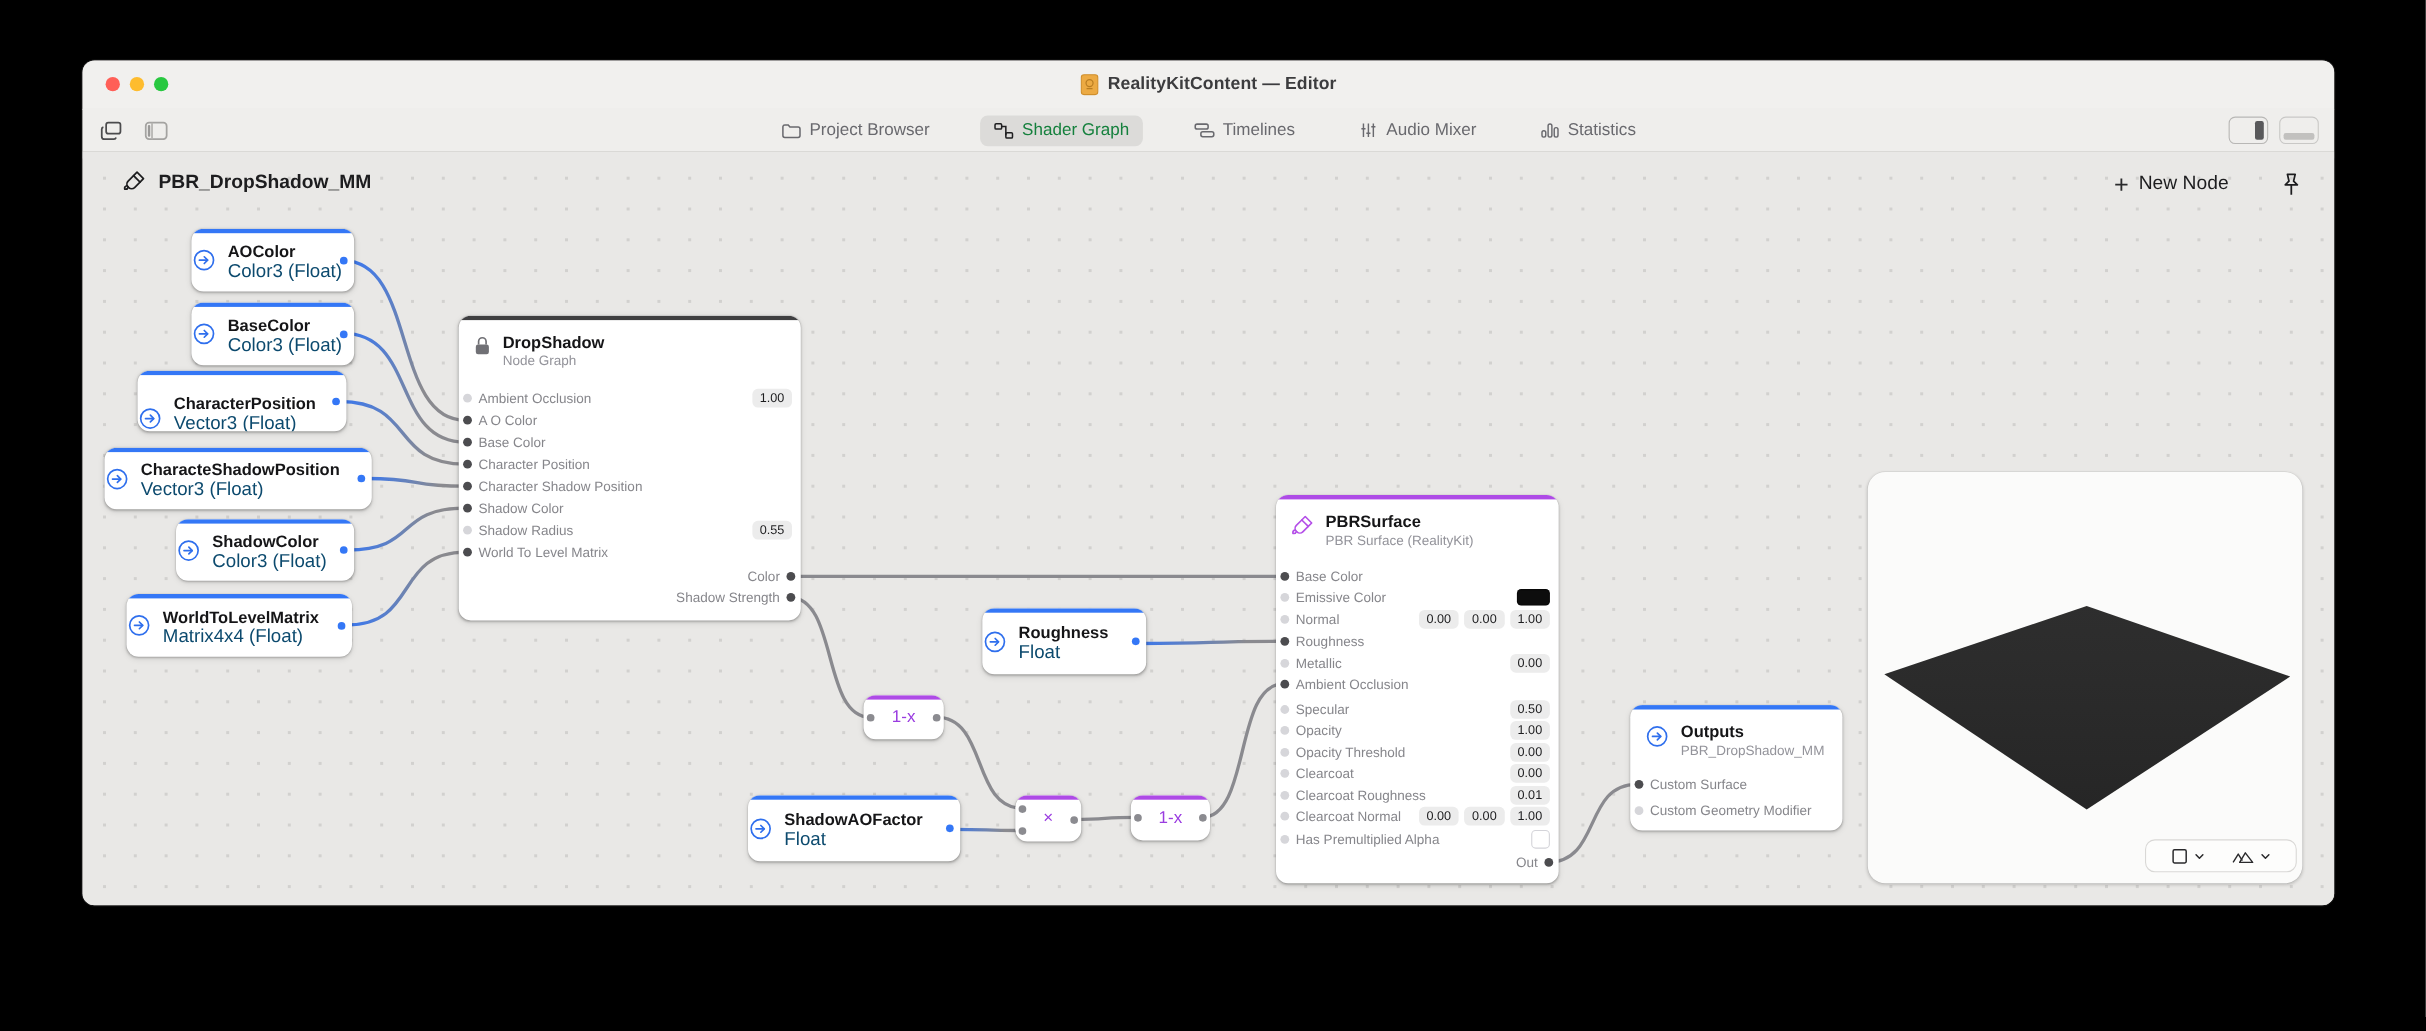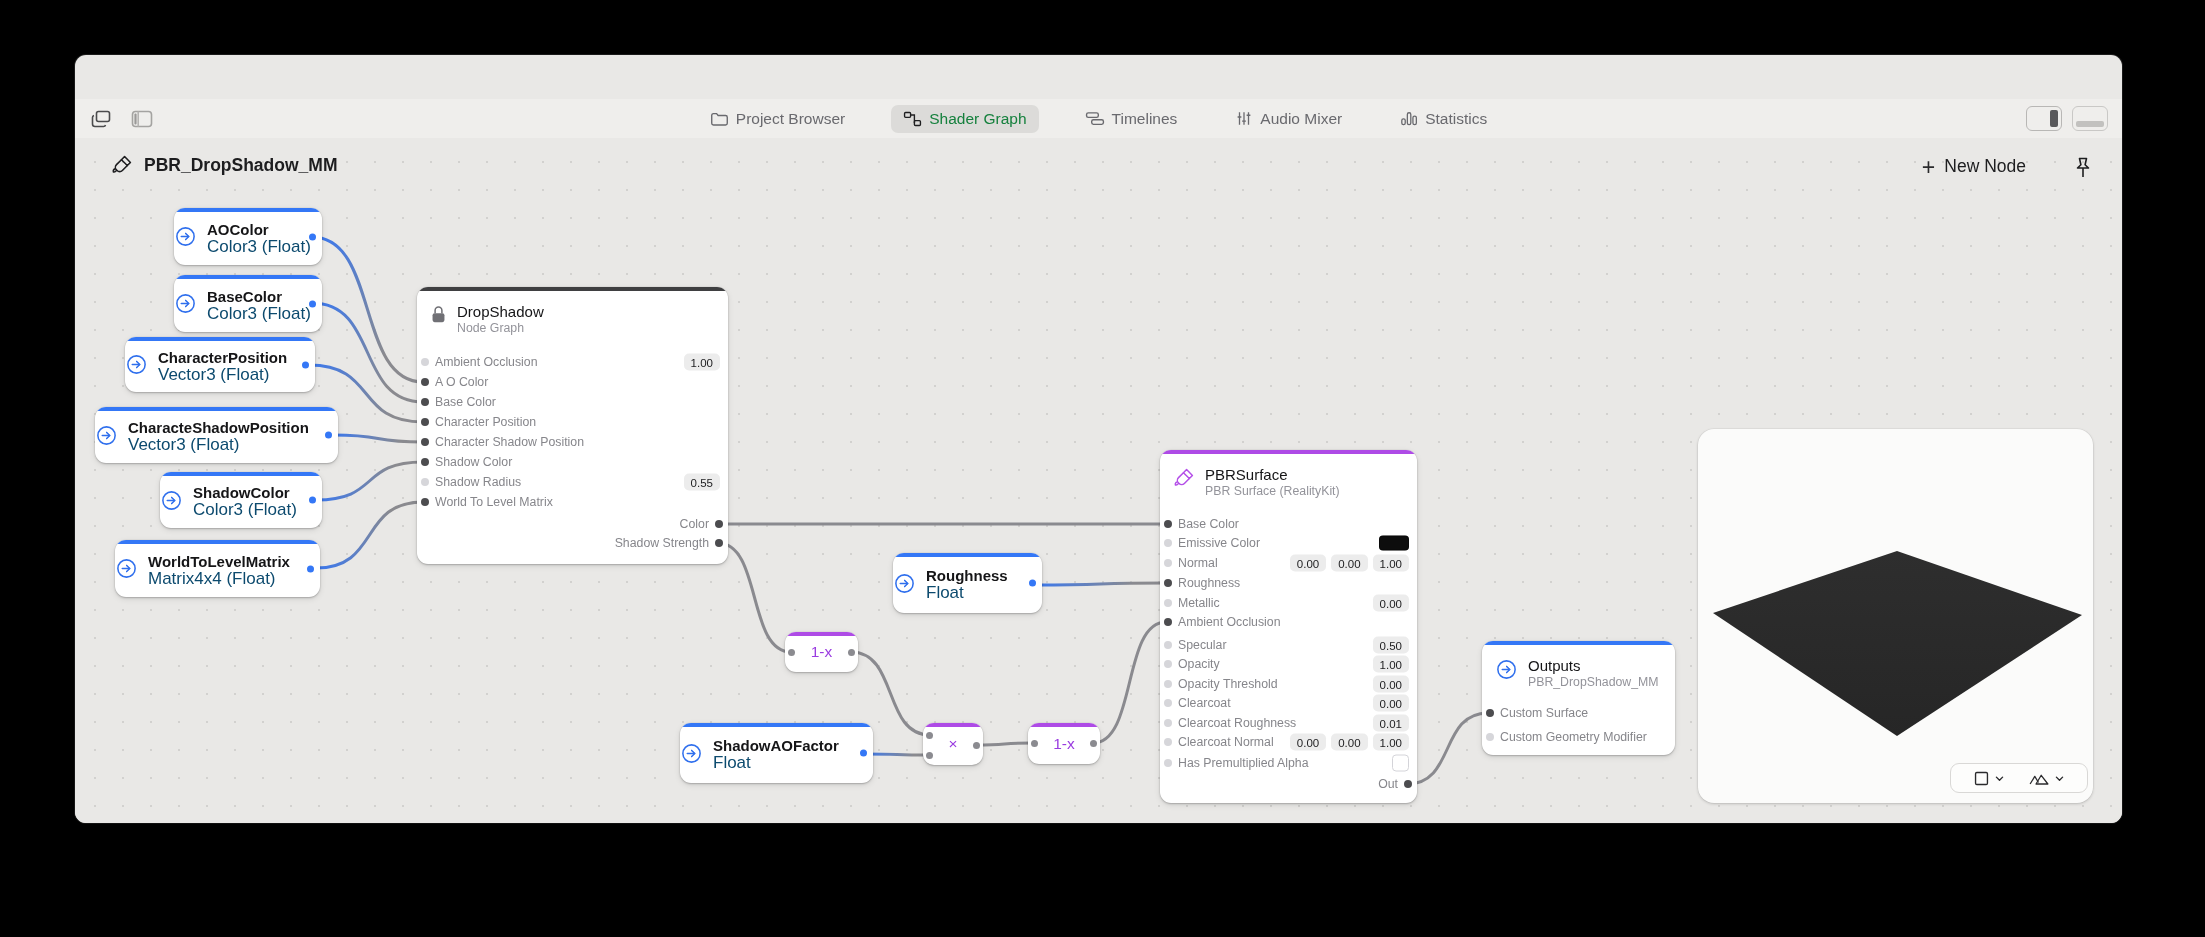--- a/index.html
+++ b/index.html
@@ -42,21 +42,21 @@
   .accent-dark .accent{background:#3f3f41;}
   .node.variable{display:flex;align-items:center;padding-left:0;gap:10px;}
   .v-text{display:flex;flex-direction:column;justify-content:center;}
   .v-title{font-size:15px;font-weight:700;color:#151517;line-height:19px;}
   .v-sub{font-size:17px;color:#0c4a6e;line-height:15px;}
   .out-dot{position:absolute;right:6px;top:50%;transform:translateY(-50%);width:7px;height:7px;border-radius:50%;background:#3477f6;}
   .node.compact{display:flex;align-items:center;justify-content:center;}
   .compact-label{font-size:15.5px;font-weight:500;color:#9a3ce0;}
   .cdot{position:absolute;width:7px;height:7px;border-radius:50%;background:#8b8b90;}
   .d-header{position:absolute;left:13px;top:15px;display:flex;gap:10px;align-items:flex-start;}
-  .d-title{font-size:15px;font-weight:400;color:#151517;line-height:19px;}
+  .d-title{font-size:15px;font-weight:700;color:#151517;line-height:19px;}
   .d-sub{font-size:12.3px;color:#93939a;line-height:15px;}
   .row{position:absolute;left:0;right:0;height:18px;}
   .pdot{position:absolute;left:4px;top:50%;transform:translateY(-50%);width:8px;height:8px;border-radius:50%;}
   .pdot.connected{background:#4c4c4f;}
   .pdot.open{background:#d6d6da;}
   .row-label{position:absolute;left:18px;top:50%;transform:translateY(-50%);font-size:12.3px;color:#86868b;white-space:nowrap;}
   .row-vals{position:absolute;right:8px;top:50%;transform:translateY(-50%);display:flex;gap:5px;align-items:center;}
   .pill{background:#ececec;border-radius:5px;font-size:11.5px;color:#1d1d1f;padding:1.5px 7px;line-height:14px;}
   .swatch{width:30px;height:15px;border-radius:4px;background:#0d0d0d;box-shadow:inset 0 0 0 1px rgba(0,0,0,.35);}
   .checkbox{width:15px;height:15px;border-radius:4px;border:1px solid #d4d4d9;background:#fff;}
@@ -68,20 +68,38 @@
   .pv-controls{position:absolute;display:flex;align-items:center;justify-content:space-evenly;
     background:#fdfdfc;border:1px solid #d9d8d6;border-radius:9px;}
   .pv-group{display:flex;align-items:center;gap:4px;}
   svg{display:block;}
 </style>
 </head>
 <body>
 
 <div class="window">
 
+  <div class="titlebar">
+    <div class="lights">
+      <div class="light" style="background:#ff5f57"></div>
+      <div class="light" style="background:#febc2e"></div>
+      <div class="light" style="background:#28c840"></div>
+    </div>
+    <div class="title-wrap">
+      <span>
+        <svg width="17" height="20" viewBox="0 0 17 20">
+            <rect x="1" y="1" width="15" height="18" rx="2.5" fill="#ecaa43"></rect>
+            <rect x="1" y="1" width="15" height="18" rx="2.5" fill="none" stroke="#d08f2c" stroke-width="1"></rect>
+            <circle cx="8.5" cy="8.5" r="3.2" fill="none" stroke="#b97d22" stroke-width="1.1"></circle>
+            <path d="M5.8 13.5h5.4" stroke="#b97d22" stroke-width="1.1"></path>
+          </svg>
+      </span>
+      <span class="title-text">RealityKitContent — Editor</span>
+    </div>
+  </div>
 
   <div class="toolbar">
     <div class="tool-left">
       <span>
         <svg width="22" height="20" viewBox="0 0 22 20" fill="none" stroke="#4b4b4d" stroke-width="1.6">
             <rect x="5.5" y="2.5" width="13" height="10" rx="2"></rect>
             <path d="M3 6.5a2 2 0 0 0-1.5 2V15a2.5 2.5 0 0 0 2.5 2.5h8.5a2 2 0 0 0 2-1.5"></path>
           </svg>
       </span>
       <span>
@@ -250,21 +268,21 @@
               <path d="M7.6 12h7.6"></path>
               <path d="M12.2 8.8l3.2 3.2-3.2 3.2"></path>
             </svg>
           </span>
         <div class="v-text">
           <div class="v-title">BaseColor</div>
           <div class="v-sub">Color3 (Float)</div>
         </div>
         <div class="out-dot"></div>
         </div>
-        <div class="node variable accent-blue" style="left: 50px; top: 199px; width: 190px; height: 55px;">
+        <div class="node variable accent-blue" style="left: 50px; top: 199px; width: 190px; height: 55px; align-items: flex-end;">
           <div class="accent"></div>
           <span>
             <svg width="23" height="23" viewBox="0 0 24 24" fill="none" stroke="#2f6fed" stroke-width="1.6" stroke-linecap="round" stroke-linejoin="round">
               <circle cx="12" cy="12" r="9"></circle>
               <path d="M7.6 12h7.6"></path>
               <path d="M12.2 8.8l3.2 3.2-3.2 3.2"></path>
             </svg>
           </span>
         <div class="v-text">
           <div class="v-title">CharacterPosition</div>

